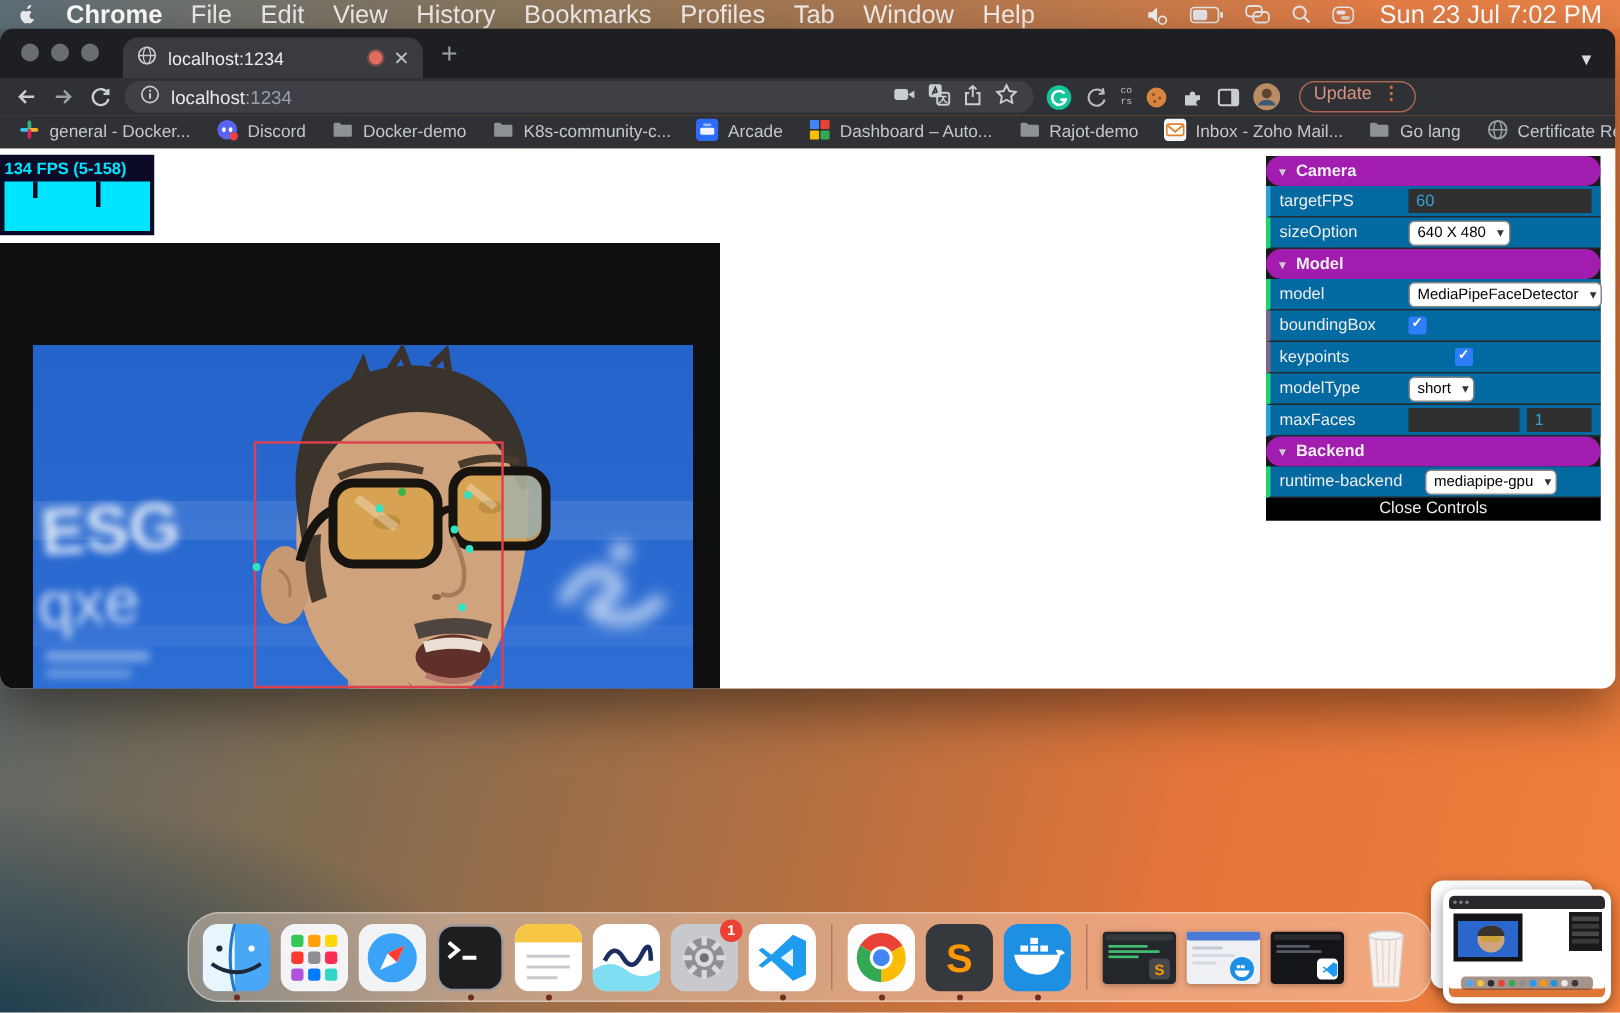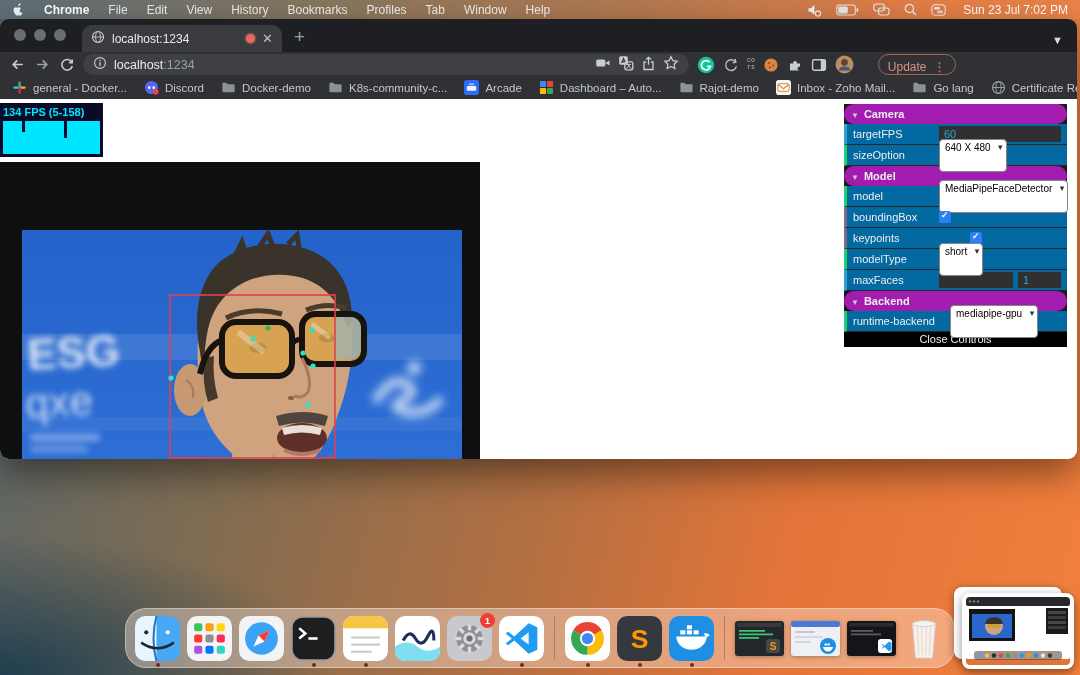--- a/index.html
+++ b/index.html
@@ -3,21 +3,21 @@
 <meta charset="utf-8">
 <style>
   html,body{margin:0;padding:0;}
   body{width:1080px;height:675px;overflow:hidden;font-family:"Liberation Sans",sans-serif;
        background:linear-gradient(104deg,#52646e 0%,#7e6c52 26%,#b06f42 52%,#e27439 74%,#f1803d 100%);}
   #screen{position:relative;width:1080px;height:675px;overflow:hidden;}
   #wall-shade{position:absolute;inset:0;background:radial-gradient(ellipse 480px 200px at 0% 100%, rgba(23,58,78,.9), transparent 70%);pointer-events:none;}
 
   
   .menubar{position:absolute;top:0;left:0;right:0;height:19px;display:flex;align-items:center;
-           padding:0 12px;background:rgba(255,255,255,0.07);color:#f2f2f4;font-size:12px;}
+           padding:0 12px;background:rgba(255,255,255,0.07);color:#f2f2f4;font-size:17px;}
   .menubar .mleft{display:flex;align-items:center;gap:19px;}
   .menubar .mitem{color:rgba(255,255,255,.88);}
   .menubar .mitem.app{font-weight:bold;color:#fff;}
   .menubar .mright{margin-left:auto;display:flex;align-items:center;gap:17px;}
   .menubar svg{display:block;}
   .clock{color:#fff;white-space:nowrap;}
 
   
   .chrome-window{position:absolute;top:19px;left:0;right:3px;height:440px;border-radius:9px;
                  overflow:hidden;box-shadow:0 14px 36px rgba(0,0,0,.45);}
@@ -34,22 +34,22 @@
 
   .toolbar{height:25px;background:#303135;display:flex;align-items:center;padding:0 9px;gap:8px;}
   .navic{display:flex;align-items:center;}
   .omnibox{display:flex;align-items:center;height:21px;border-radius:11px;background:#3f4045;
            padding:0 10px;width:586px;gap:7px;color:#e8eaed;font-size:12.5px;}
   .url-host{color:#e8eaed;}
   .url-port{color:#9aa0a6;}
   .omni-spacer{flex:1;}
   .ext{display:flex;align-items:center;}
   .cors-ic{font-size:6.5px;line-height:.95;color:#b9bcbf;font-family:"Liberation Mono",monospace;text-align:center;}
-  .update-pill{display:flex;align-items:flex-end;gap:7px;height:19px;border:1.5px solid #a96450;border-radius:11px;
-               padding:0 9px;color:#d59382;font-size:12px;margin-left:16px;}
+  .update-pill{display:flex;align-items:flex-start;gap:7px;height:19px;border:1.5px solid #a96450;border-radius:11px;
+               padding:0 9px;color:#d59382;font-size:12px;margin-left:4px;}
   .update-dots{color:#d0703f;font-weight:bold;letter-spacing:0;}
 
   .bookmarksbar{height:22px;background:#303135;display:flex;align-items:center;padding:0 12px;gap:17px;
                 font-size:11.5px;color:#c4c7cc;}
   .bm-item{display:flex;align-items:center;gap:6px;white-space:nowrap;}
 
   
   .page{position:relative;background:#fff;height:508px;}
   .stats-panel{position:absolute;left:0;top:4px;cursor:pointer;}
   .video-wrap{position:absolute;left:0;top:63px;width:480px;height:359px;}
@@ -57,21 +57,21 @@
   
   .dg{position:absolute;top:5px;right:10px;width:223px;background:#1a1a1a;color:#eee;font-size:11px;}
   .dg-header{background:#a21caf;height:20px;line-height:20px;padding-left:7px;font-weight:bold;cursor:pointer;border-radius:10px;}
   .dg-header .arr{font-size:8px;color:#ccc;margin-right:5px;}
   .dg-row{height:21px;box-sizing:border-box;display:flex;align-items:center;border-bottom:1px solid #272727;
           border-left:3px solid #2FA1D6;padding:0 6px 0 6px;background:#0369a1;}
   .dg-label{width:86px;flex:0 0 86px;white-space:nowrap;overflow:hidden;}
   .dg-ctrl{flex:1;display:flex;align-items:flex-end;}
   .dg-num{flex:1;background:#303030;color:#2FA1D6;height:16px;line-height:16px;padding:0 5px;}
   .dg-select{position:relative;background:#fff;color:#000;border:1px solid #878787;border-radius:4px;height:15px;
-             line-height:15px;padding:0 15px 16px 5px;font-size:10px;white-space:nowrap;}
+             line-height:15px;padding:0 15px 0 5px;font-size:10px;white-space:nowrap;}
   .dg-select:after{content:"▾";position:absolute;right:3px;top:0;font-size:9px;color:#333;}
   .dg-check{width:12px;height:12px;border-radius:2px;background:#2e7ef7;position:relative;}
   .dg-check:after{content:"✓";position:absolute;left:2px;top:-1px;color:#fff;font-size:9px;font-weight:bold;}
   .dg-slider{flex:1;height:16px;background:#2f2f2f;margin-right:5px;}
   .dg-numbox{width:38px;background:#303030;color:#2FA1D6;height:16px;line-height:16px;padding-left:5px;}
   .dg-close{background:#000;height:15px;line-height:15px;text-align:center;font-size:11px;cursor:pointer;}
 
   
   .dock{position:absolute;left:50%;transform:translateX(-50%);bottom:7px;height:58px;border-radius:21px;
         background:rgba(253,229,214,0.42);border:1px solid rgba(255,255,255,0.38);display:flex;align-items:center;

